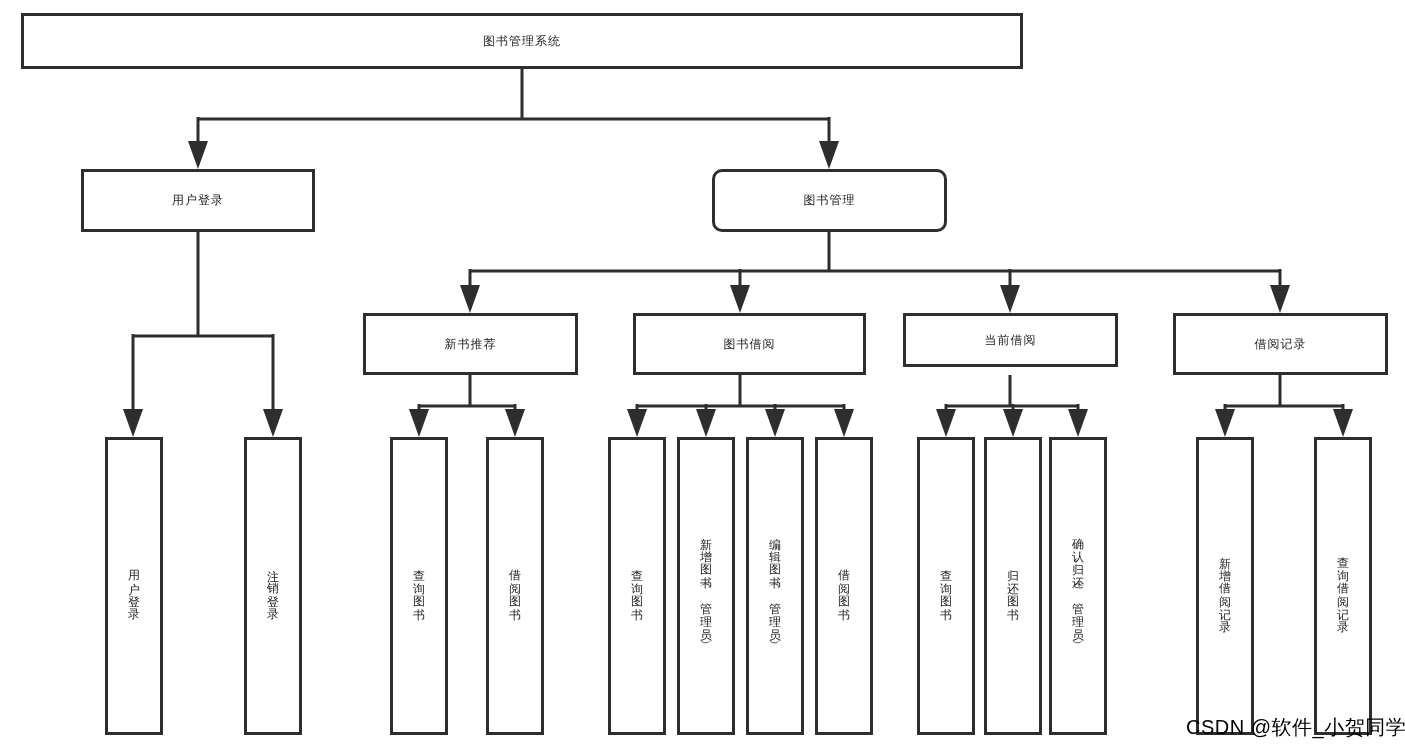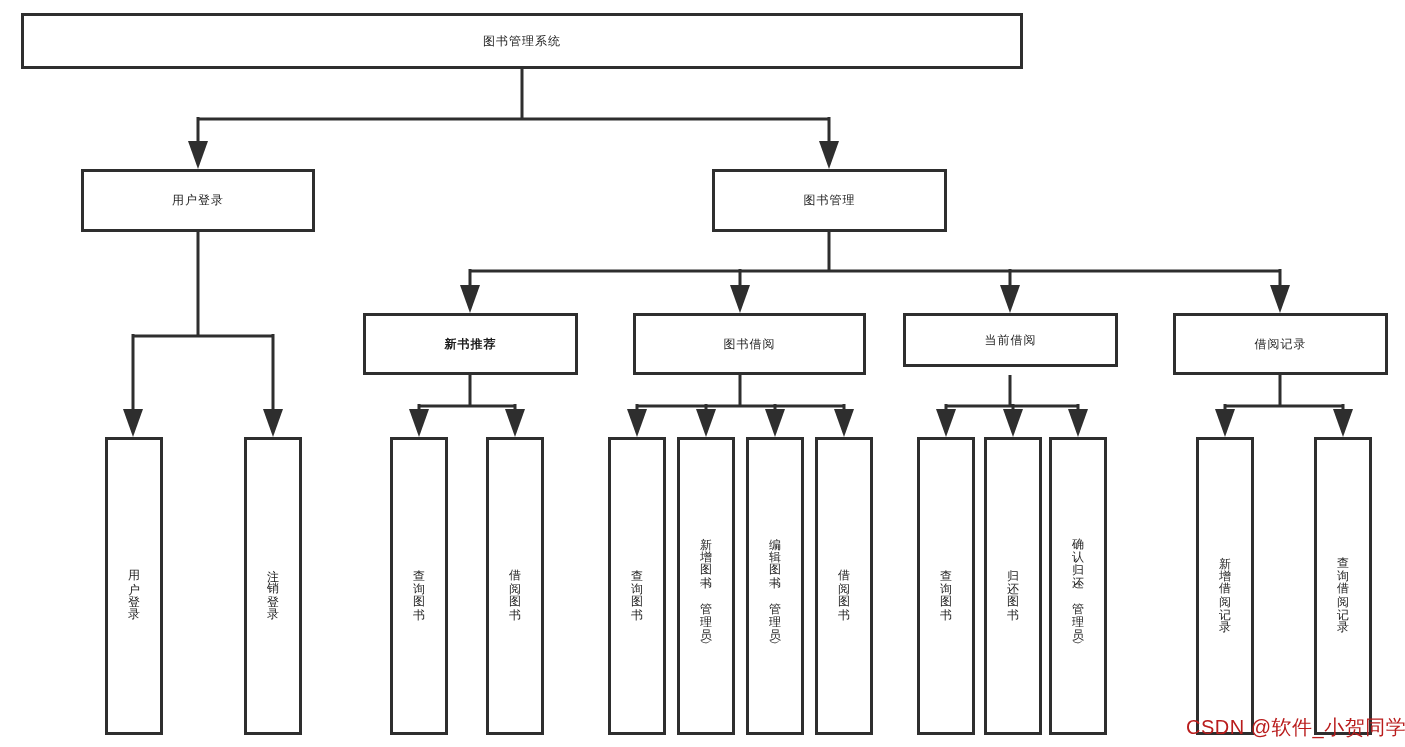--- a/index.html
+++ b/index.html
@@ -42,21 +42,21 @@
     letter-spacing: 13px;
     line-height: 1;
     white-space: nowrap;
   }
   .watermark {
     position: absolute;
     left: 1186px;
     top: 714px;
     width: 215px;
     z-index: 3;
-    color: #b91c1c;
+    color: #000000;
     font-size: 20px;
     letter-spacing: 0.5px;
     text-align: right;
     white-space: nowrap;
   }
 </style>
 </head>
 <body>
 
 <div id="canvas">
@@ -101,25 +101,25 @@
     </g>
   </svg>
 
   <div class="node hnode" style="left:21px; top:13px; width:1002px; height:56px;">
     <span>图书管理系统</span>
   </div>
 
   <div class="node hnode" style="left:81px; top:169px; width:234px;">
     <span>用户登录</span>
   </div>
-  <div class="node hnode" style="left:712px; top:169px; width:235px;">
+  <div class="node hnode" style="left:712px; top:169px; width:235px;border-radius:10px;">
     <span>图书管理</span>
   </div>
 
-  <div class="node hnode" style="left:363px; top:313px; width:215px; height:62px;font-weight:bold;">
+  <div class="node hnode" style="left:363px; top:313px; width:215px; height:62px;">
     <span>新书推荐</span>
   </div>
   <div class="node hnode" style="left:633px; top:313px; width:233px; height:62px;">
     <span>图书借阅</span>
   </div>
   <div class="node hnode" style="left:903px; top:313px; width:215px; height:54px;">
     <span>当前借阅</span>
   </div>
   <div class="node hnode" style="left:1173px; top:313px; width:215px; height:62px;">
     <span>借阅记录</span>

